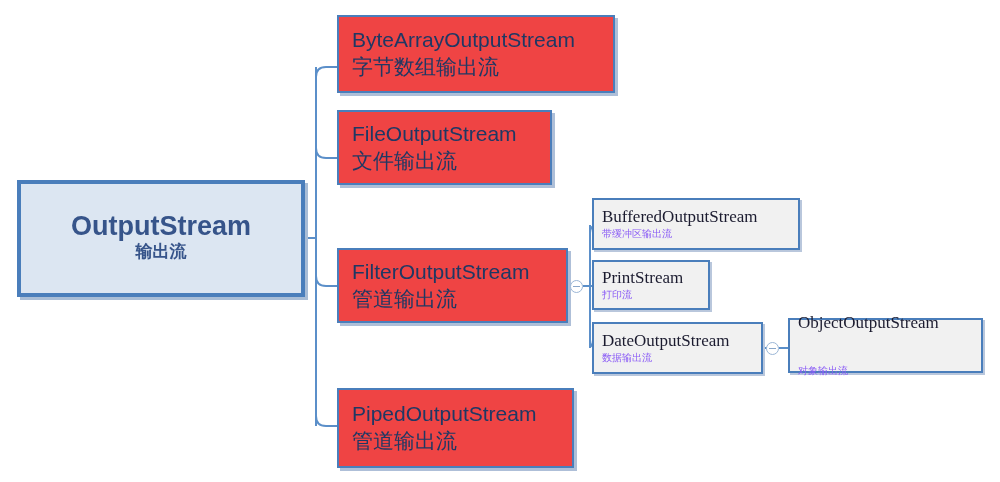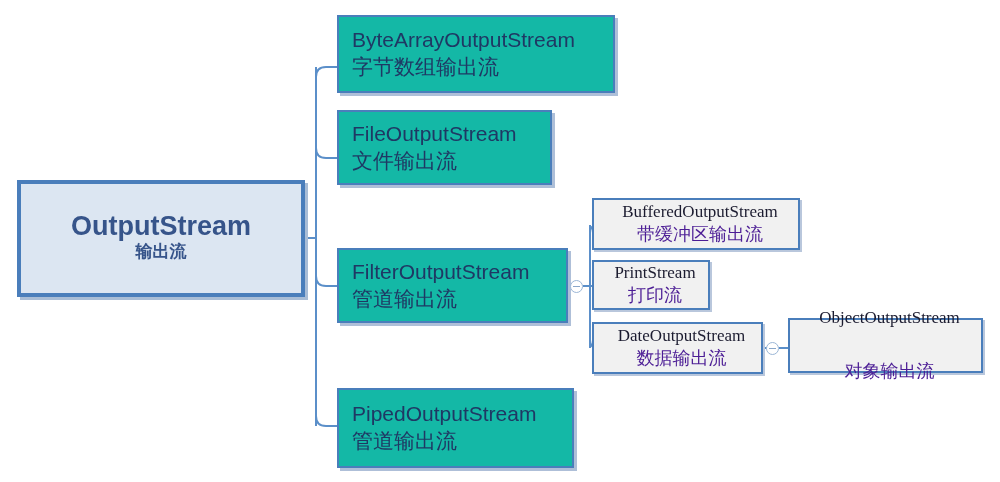--- a/index.html
+++ b/index.html
@@ -56,21 +56,21 @@
   .node--root .subtitle {
     font-family: "Liberation Sans", sans-serif;
     font-weight: bold;
     font-size: 17px;
     color: #36548a;
     line-height: 1.2;
   }
 
   
   .node--blue {
-    background: #14b8a6;
+    background: #ef4444;
     border: 2px solid #4a7ebb;
     box-shadow: 3px 3px 0 0 #aebfd8;
     padding-left: 13px;
   }
   .node--blue .title {
     font-family: "Liberation Sans", sans-serif;
     font-size: 21px;
     color: #1f3864;
     line-height: 1.28;
   }
@@ -80,32 +80,31 @@
     color: #1f3864;
     line-height: 1.28;
   }
 
   
   .node--gray {
     background: #f1f1f1;
     border: 2px solid #4a7ebb;
     box-shadow: 2px 2px 0 0 #b9c7dc;
     padding-left: 8px;
-    text-align: center;
   }
   .node--gray .title {
     font-family: "Liberation Serif", serif;
     font-size: 17px;
     color: #1b1b2f;
     line-height: 1.22;
   }
   .node--gray .subtitle {
     font-family: "Liberation Sans", sans-serif;
-    font-size: 18px;
-    color: #4c1d95;
+    font-size: 10px;
+    color: #8b5cf6;
     line-height: 1.25;
   }
 
   .toggle {
     position: absolute;
     width: 13px;
     height: 13px;
     border-radius: 50%;
     border: 1px solid #9bb6d6;
     background: #ffffff;

